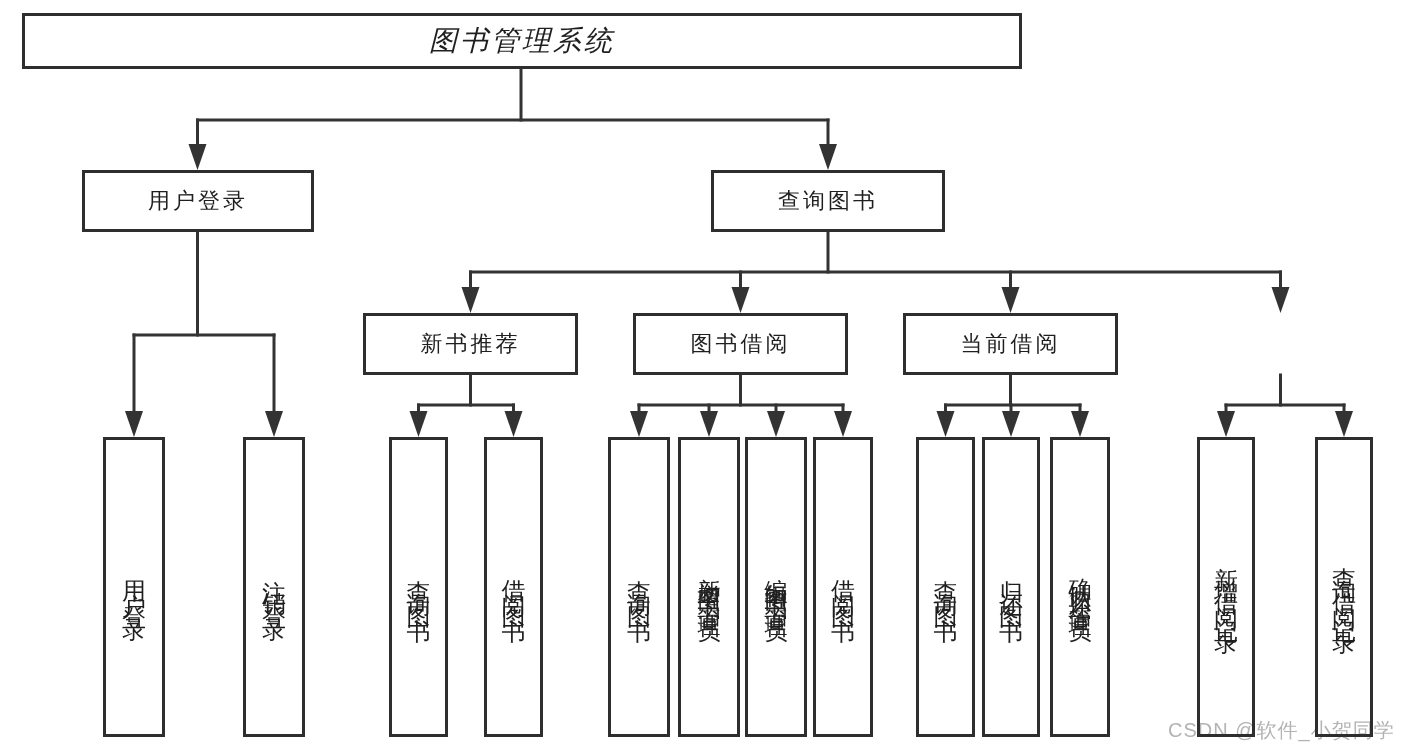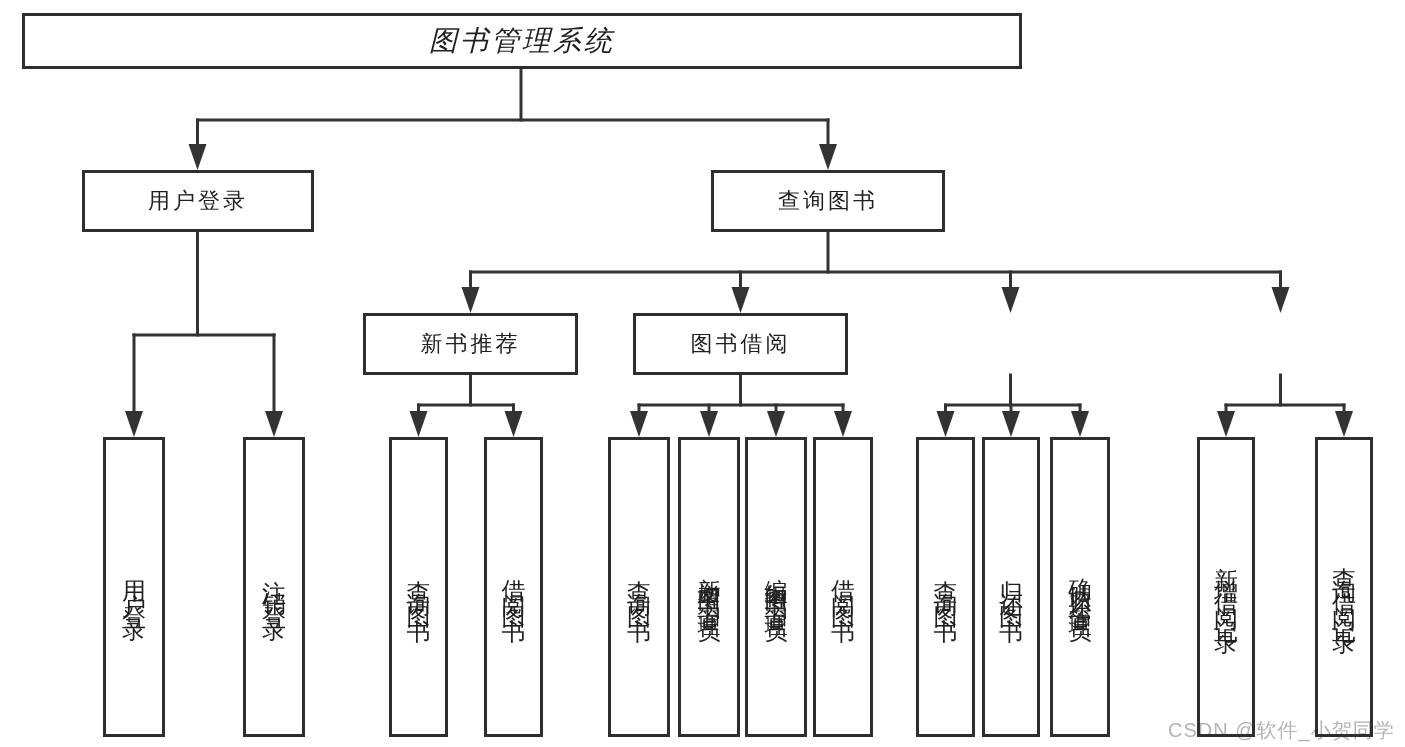--- a/index.html
+++ b/index.html
@@ -143,20 +143,21 @@
     </g>
   </svg>
 
   <div class="node root" style="left:22px; top:13px; width:1000px; height:56px">图书管理系统</div>
 
   <div class="node" style="left:82px; top:170px; width:232px; height:62px">用户登录</div>
   <div class="node" style="left:711px; top:170px; width:234px; height:62px">查询图书</div>
 
   <div class="node" style="left:633px; top:313px; width:215px; height:62px">图书借阅</div>
   <div class="node" style="left:363px; top:313px; width:215px; height:62px">新书推荐</div>
+  <div class="node" style="left:903px; top:313px; width:215px; height:62px">当前借阅</div>
 
   <div class="leaf" style="left:103px; width:62px">
     <span class="vtext">用户登录</span>
   </div>
   <div class="leaf" style="left:243px; width:62px">
     <span class="vtext">注销登录</span>
   </div>
 
   <div class="leaf" style="left:389px; width:59px">
     <span class="vtext">查询图书</span>

